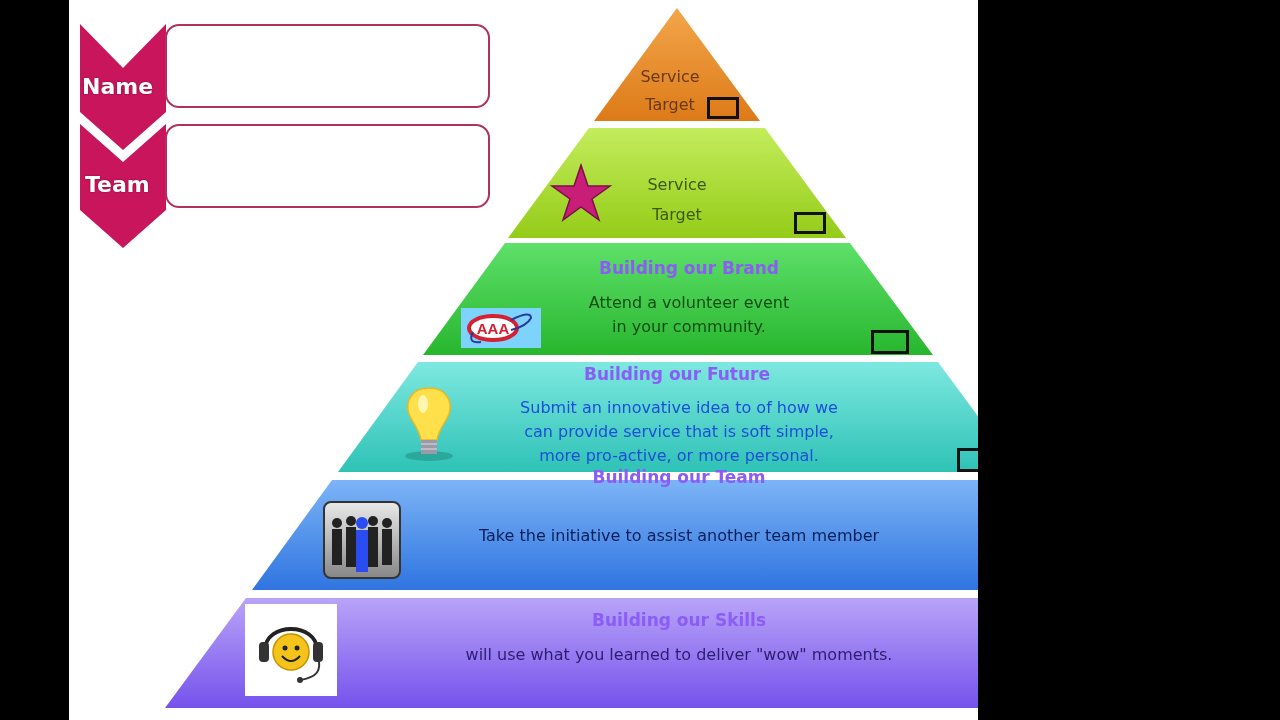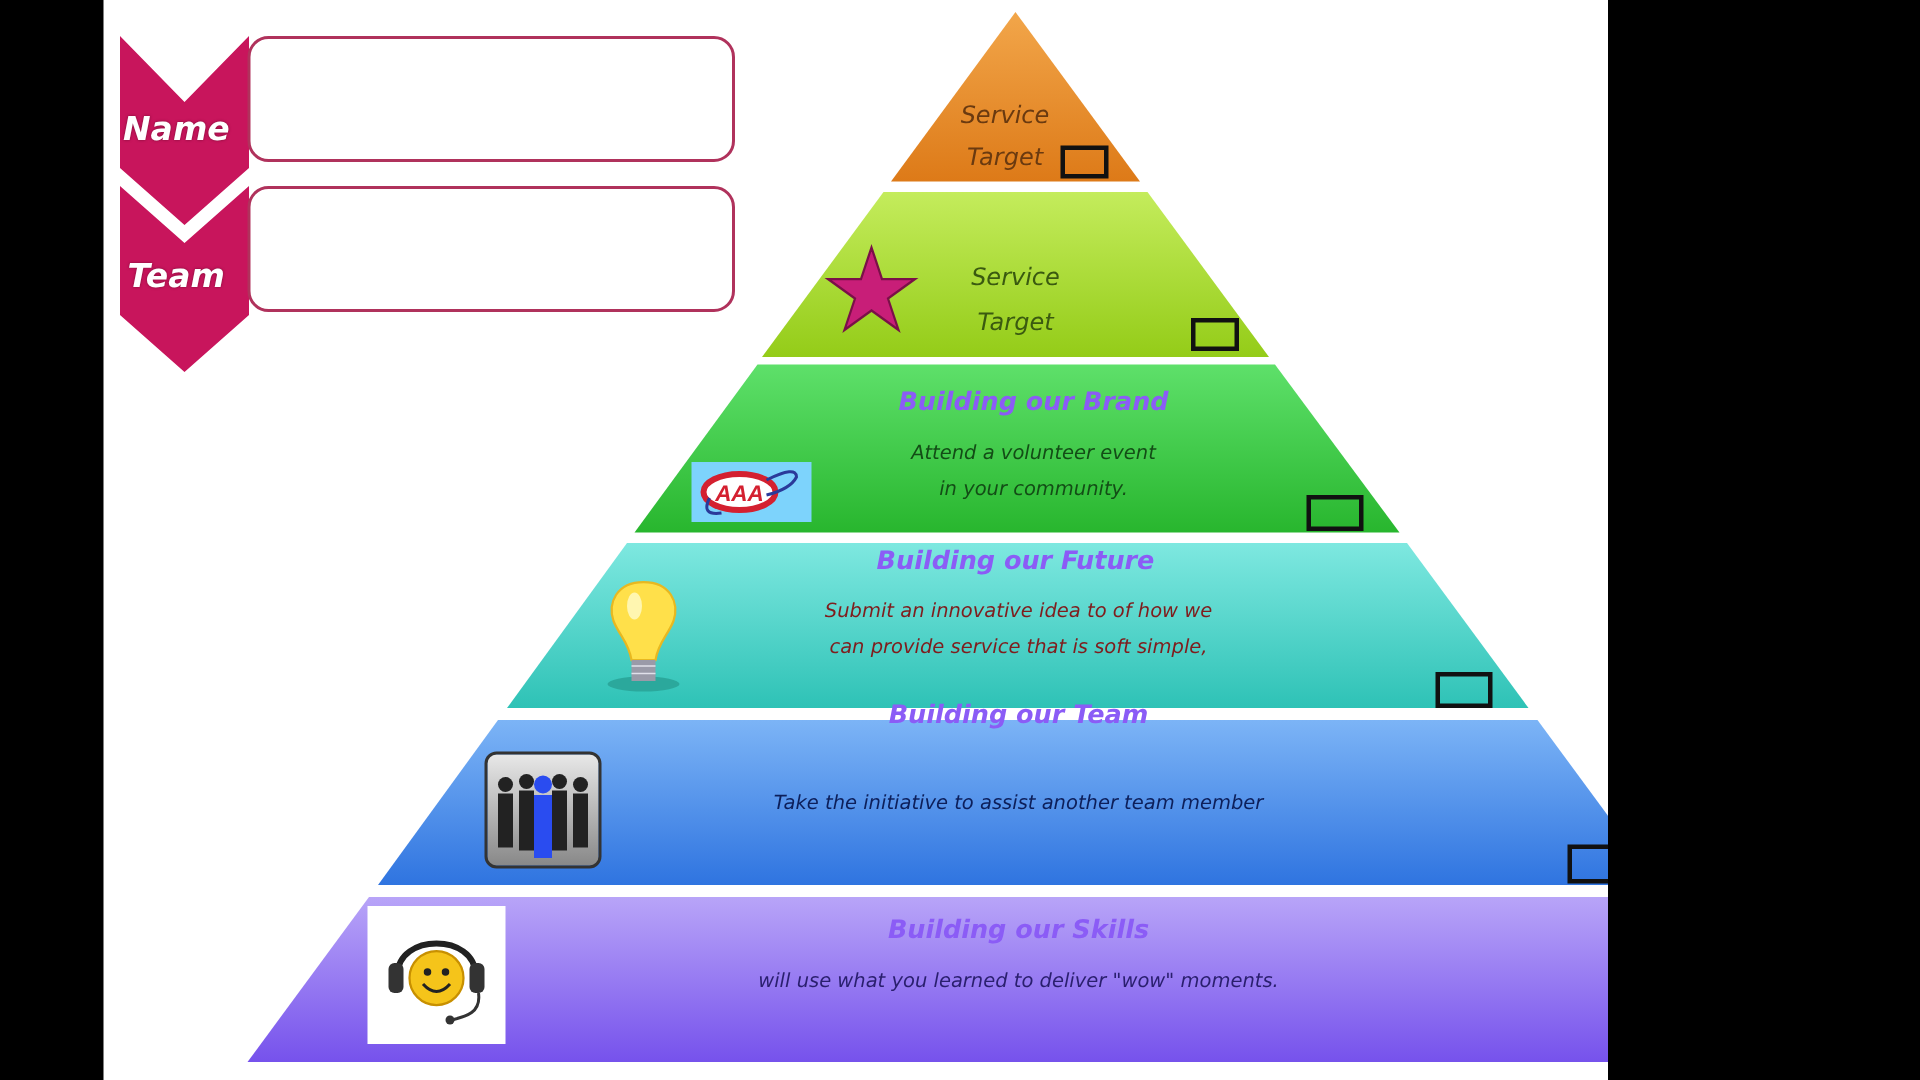--- a/index.html
+++ b/index.html
@@ -1,22 +1,22 @@
 <!DOCTYPE html>
 <html><head>
 <meta charset="utf-8">
 <style>
   html, body { margin:0; padding:0; }
   body { width:1280px; height:720px; background:#000; position:relative; overflow:hidden;
          font-family:"DejaVu Sans", sans-serif; }
-  .canvas { position:absolute; left:69px; top:0; width:1003px; height:720px; background:#fff; overflow:hidden;font-style:italic; }
+  .canvas { position:absolute; left:69px; top:0; width:909px; height:720px; background:#fff; overflow:hidden; }
   .abs { position:absolute; }
   svg.pyr { position:absolute; left:0; top:0; }
   .label-title { position:absolute; font-weight:bold; font-size:17px; color:#8b5cf6; text-align:center; white-space:nowrap; }
-  .label-body { position:absolute; font-size:13px; text-align:center; line-height:24px; white-space:nowrap; }
+  .label-body { position:absolute; font-size:16px; text-align:center; line-height:24px; white-space:nowrap; }
   .checkbox { position:absolute; border:3px solid #111; box-sizing:border-box; width:32px; height:22px; cursor:pointer; }
   .field-box { position:absolute; border:2px solid #b0325c; border-radius:14px; background:#fff; box-sizing:border-box; }
   .chev-text { position:absolute; color:#fff; font-weight:bold; font-size:22px; text-shadow:0 0 2px #7a0c36; }
 </style>
 </head>
 <body>
 
 <div class="canvas">
 
   <svg class="pyr" width="1141" height="720">
@@ -104,23 +104,24 @@
         <text x="32" y="26" font-size="15" text-anchor="middle" fill="#d42030" font-weight="bold" font-family="Liberation Sans, sans-serif">AAA</text>
         <path d="M50 12 Q70 2 70 10 Q66 18 50 22" fill="none" stroke="#2a3a9a" stroke-width="2"></path>
         <path d="M12 24 Q6 36 20 34" fill="none" stroke="#2a3a9a" stroke-width="2"></path>
       </svg>
     </div>
     <div class="checkbox" style="left:802px;top:330px;width:38px;height:24px"></div>
   </div>
 
   <div>
     <div class="label-title" style="left:458px;top:364px;width:300px">Building our Future</div>
-    <div class="label-body" style="left:380px;top:396px;width:460px;color:#7f1d1d">
+    <div class="label-body" style="left:380px;top:396px;width:460px;color:#1d4ed8">
       <div>Submit an innovative idea to of how we</div>
       <div>can provide service that is soft simple,</div>
+      <div>more pro-active, or more personal.</div>
     </div>
     <div class="abs" style="left:332px;top:384px;width:56px;height:80px">
       <svg width="56" height="80">
         <ellipse cx="28" cy="72" rx="24" ry="5" fill="#2ba89c"></ellipse>
         <path d="M28 4 C10 4 4 18 8 30 C12 40 18 44 20 56 L36 56 C38 44 44 40 48 30 C52 18 46 4 28 4 Z" fill="#ffe04a" stroke="#e8b820" stroke-width="1.5"></path>
         <ellipse cx="22" cy="20" rx="5" ry="9" fill="#fff6b0"></ellipse>
         <rect x="20" y="56" width="16" height="14" fill="#9a9aa8"></rect>
         <line x1="20" y1="60" x2="36" y2="60" stroke="#e0e0ea"></line>
         <line x1="20" y1="65" x2="36" y2="65" stroke="#e0e0ea"></line>
       </svg>

